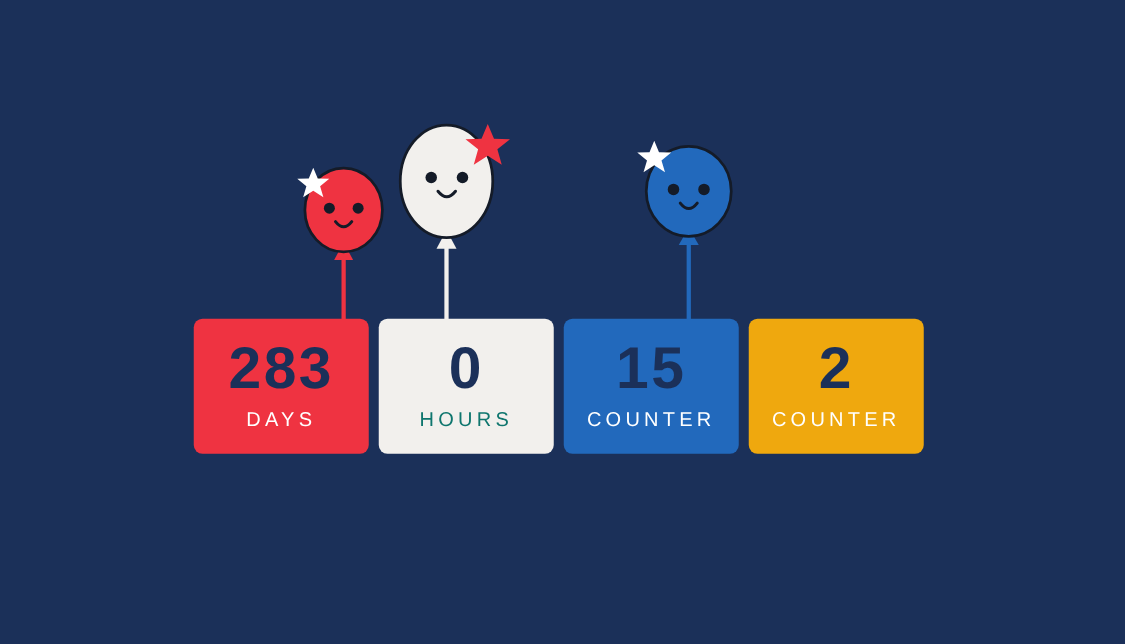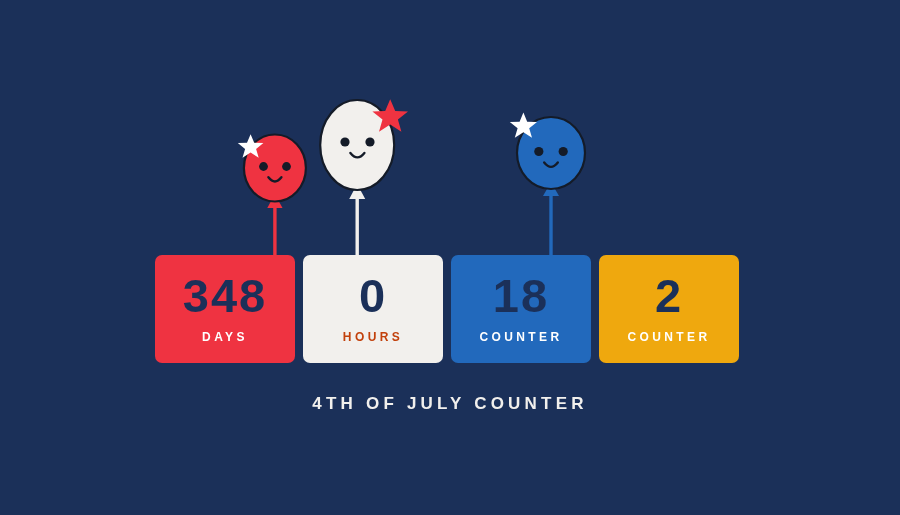--- a/index.html
+++ b/index.html
@@ -60,33 +60,33 @@
   }
   .counter-value {
     font-size: 47px;
     font-weight: bold;
     line-height: 1;
     letter-spacing: 2px;
     color: #1b3059;
     margin-bottom: 12px;
   }
   .counter-label {
-    font-size: 12px;
-    font-weight: bold;
+    font-size: 16px;
+    font-weight: normal;
     letter-spacing: 3.4px;
     line-height: 1;
   }
 
   .card-days    { background: #ef3341; }
   .card-hours   { background: #f2f0ed; }
   .card-minutes { background: #2269bc; }
   .card-seconds { background: #efa80e; }
 
   .label-light { color: #ffffff; }
-  .label-dark  { color: #c2410c; }
+  .label-dark  { color: #0f766e; }
 
   
   .counter-title {
     position: absolute;
     left: 0;
     top: 394px;
     width: 900px;
     text-align: center;
     color: #f2f0ed;
     font-size: 17px;
@@ -152,35 +152,34 @@
         <circle cx="57.2" cy="41.5" r="4.6" fill="#141b28"></circle>
 
         <path d="M38.2 52.5 Q45.0 61.2 51.8 52.5" fill="none" stroke="#141b28" stroke-width="2.4" stroke-linecap="round"></path>
       </svg>
     </div>
   </div>
 
   <div class="counter-row">
 
     <div class="counter-card card-days">
-      <div class="counter-value">348</div>
+      <div class="counter-value">283</div>
       <div class="counter-label label-light">DAYS</div>
     </div>
 
     <div class="counter-card card-hours">
       <div class="counter-value">0</div>
       <div class="counter-label label-dark">HOURS</div>
     </div>
 
     <div class="counter-card card-minutes">
-      <div class="counter-value">18</div>
+      <div class="counter-value">15</div>
       <div class="counter-label label-light">COUNTER</div>
     </div>
 
     <div class="counter-card card-seconds">
       <div class="counter-value">2</div>
       <div class="counter-label label-light">COUNTER</div>
     </div>
   </div>
 
-  <div class="counter-title">4TH OF JULY COUNTER</div>
 
 </div>
 
 </body></html>

